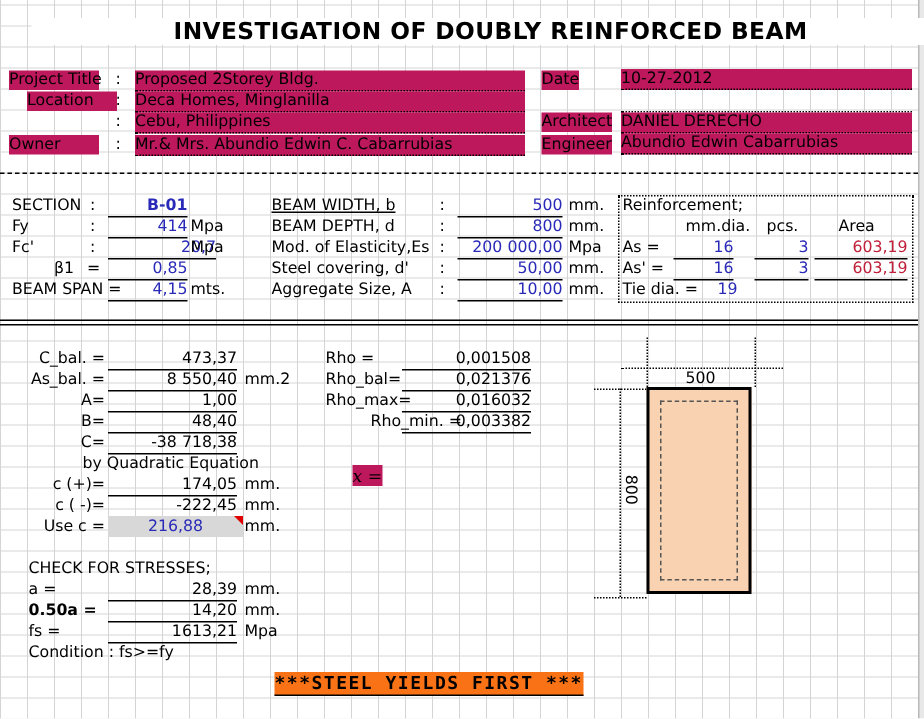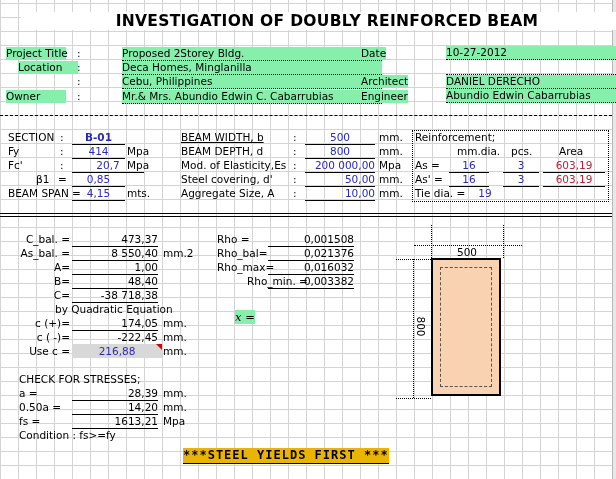--- a/index.html
+++ b/index.html
@@ -9,31 +9,31 @@
     background-image:
       linear-gradient(to right,#d4d4d4 1px,transparent 1px),
       linear-gradient(to bottom,#d4d4d4 1px,transparent 1px);
     background-size:18px 14px;background-position:0 3px;}
   .rborder{position:absolute;left:612px;top:0;width:4px;height:479px;background:#e8e8e8;border-left:1px solid #b8b8b8;}
   .t{position:absolute;white-space:nowrap;line-height:13px;}
   .blue{color:#2a2ab8;}
   .red{color:#c0203a;}
   .r{text-align:right;}
   .c{text-align:center;}
-  .ul{border-bottom:1px solid #000;}
-  .dot{border-bottom:1px dotted #000;margin-left:32px;}
+  .ul{border-bottom:1px solid #000;text-align:right;}
+  .dot{border-bottom:1px dotted #000;}
   .title{position:absolute;left:0;top:12px;width:612px;text-align:center;font-weight:bold;font-size:15.5px;letter-spacing:0.3px;background:#fff;margin-left:21px;}
-  .whitebg{background:#86efac;}
+  .whitebg{background:#be185d;}
   .hline{position:absolute;height:0;}
   .reinf-box{position:absolute;left:412px;top:130px;width:195px;height:70px;border:1px dotted #000;}
   .beam{position:absolute;left:431px;top:258px;width:70px;height:138px;background:#f9d3b1;border:2px solid #000;box-sizing:border-box;}
   .beam-inner{position:absolute;left:7px;top:7px;right:7px;bottom:7px;border:1px dashed #555;}
   .usec{background:#d8d8d8;}
   .redtri{position:absolute;width:0;height:0;border-top:6px solid #e00000;border-left:6px solid transparent;}
-  .steel{position:absolute;left:183px;top:448px;font-family:"DejaVu Sans Mono","Liberation Mono",monospace;font-weight:bold;font-size:12px;letter-spacing:1px;border-bottom:1.5px solid #000;padding-bottom:1px;background:#eab308;}
+  .steel{position:absolute;left:183px;top:448px;font-family:"DejaVu Sans Mono","Liberation Mono",monospace;font-weight:bold;font-size:12px;letter-spacing:1px;border-bottom:1.5px solid #000;padding-bottom:1px;background:#f97316;}
   .formula{position:absolute;left:235px;top:310px;font-family:"DejaVu Serif","Liberation Serif",serif;font-style:italic;font-size:11.5px;}
   .frac{display:inline-block;vertical-align:middle;text-align:center;}
   .num{border-bottom:1px solid #000;padding:0 2px 1px 2px;}
   .den{padding-top:2px;}
   .sqrt{border-top:1px solid #000;}
 </style>
 </head>
 <body>
 
 <div class="grid"></div>
@@ -164,21 +164,21 @@
 <div class="t r" style="left:10px;top:345px;width:60px;">Use c =</div>
 <div class="t c usec blue" style="left:72px;top:344px;width:90px;height:14px;line-height:14px;">216,88</div>
 <div class="redtri" style="left:156px;top:344px;"></div>
 <div class="t" style="left:163px;top:345px;">mm.</div>
 
 <div class="t" style="left:19px;top:373px;">CHECK FOR STRESSES;</div>
 <div class="t" style="left:19px;top:387px;">a =</div>
 <div class="t r ul" style="left:72px;top:387px;width:86px;">28,39</div>
 <div class="t" style="left:163px;top:387px;">mm.</div>
 
-<div class="t" style="left:19px;top:401px;">0.50a =</div>
+<div class="t" style="left:19px;top:401px;font-weight:bold;">0.50a =</div>
 <div class="t r ul" style="left:72px;top:401px;width:86px;">14,20</div>
 <div class="t" style="left:163px;top:401px;">mm.</div>
 
 <div class="t" style="left:19px;top:415px;">fs =</div>
 <div class="t r ul" style="left:72px;top:415px;width:86px;">1613,21</div>
 <div class="t" style="left:163px;top:415px;">Mpa</div>
 
 <div class="t" style="left:19px;top:429px;">Condition : fs&gt;=fy</div>
 
 <div class="t" style="left:217px;top:233px;">Rho =</div>

